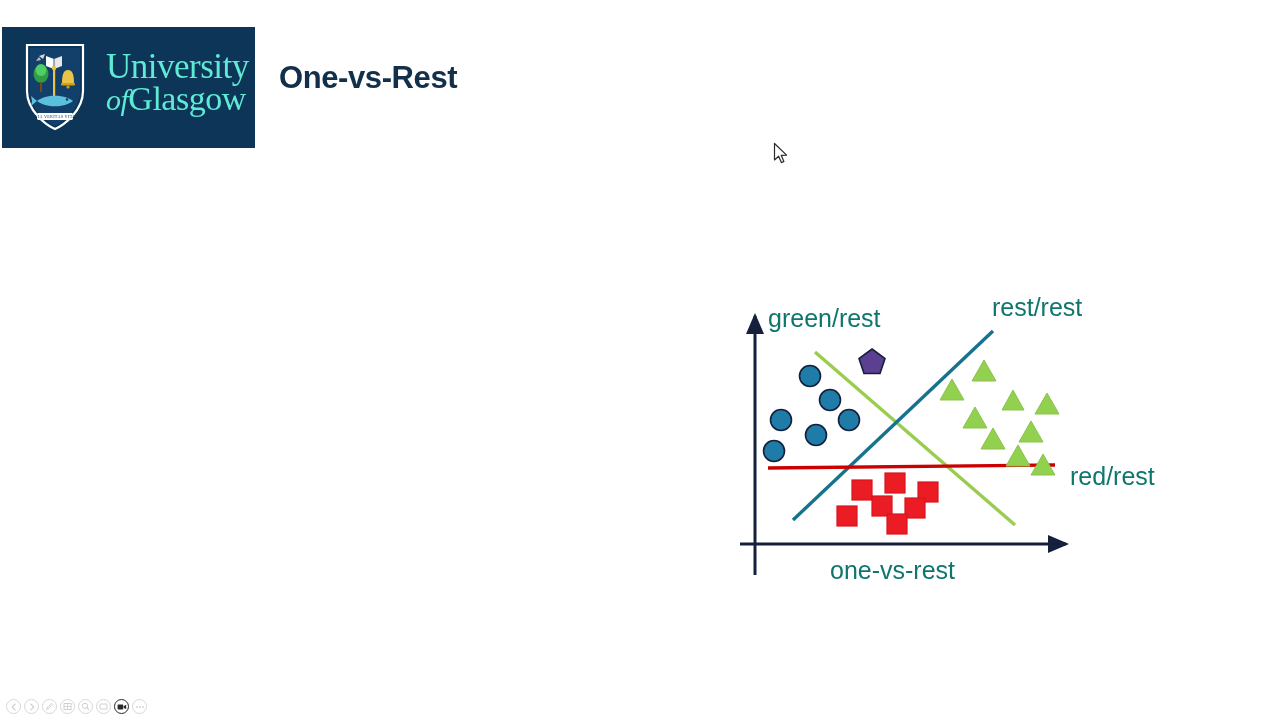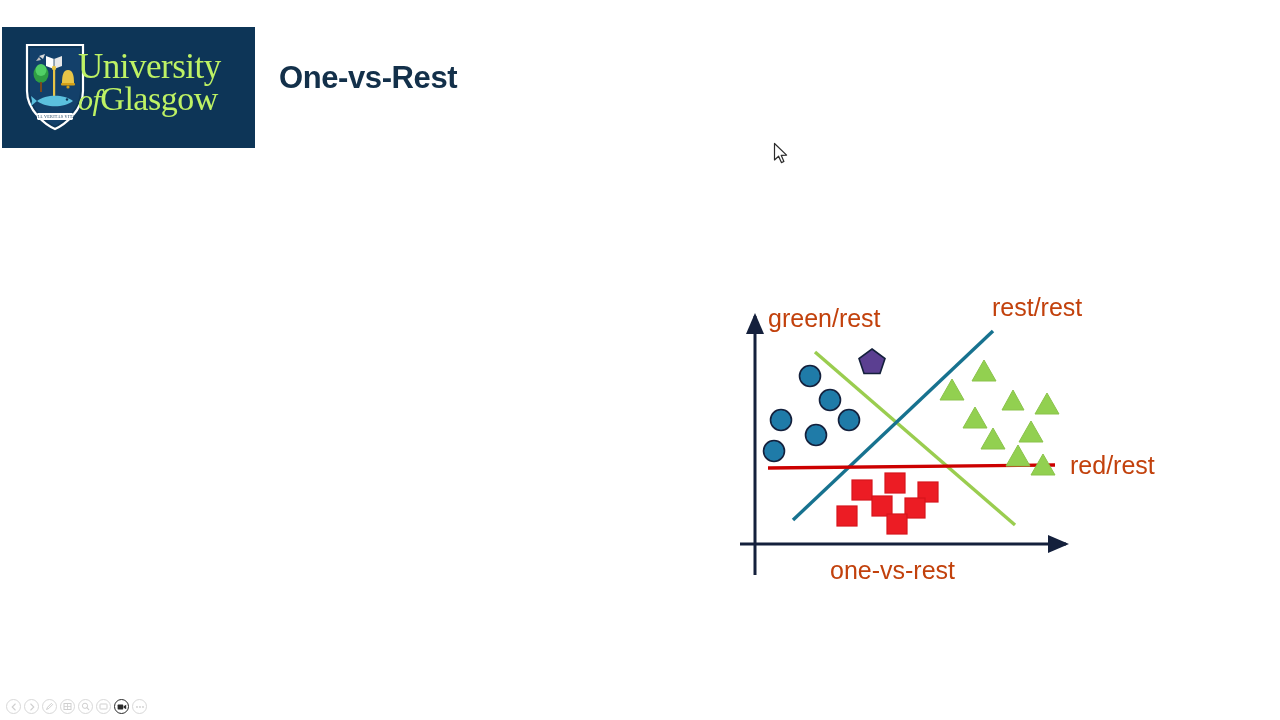--- a/index.html
+++ b/index.html
@@ -38,24 +38,24 @@
   }
   #crest {
     position: absolute;
     left: 22px;
     top: 14px;
     width: 62px;
     height: 92px;
   }
   #logo-wordmark {
     position: absolute;
-    left: 76px;
+    left: 104px;
     top: 22px;
     width: 160px;
-    color: #bef264;
+    color: #5eead4;
     line-height: 1.0;
   }
   .wm-line1 {
     font-family: "Liberation Serif", serif;
     font-size: 35px;
     letter-spacing: -0.5px;
     display: block;
   }
   .wm-line2 {
     font-family: "Liberation Serif", serif;
@@ -86,28 +86,28 @@
     position: absolute;
     left: 730px;
     top: 280px;
     width: 490px;
     height: 320px;
   }
   #figure svg { display: block; }
 
   .fig-label {
     position: absolute;
-    color: #c2410c;
+    color: #0f766e;
     font-size: 25px;
     font-family: "Liberation Sans", sans-serif;
     white-space: nowrap;
   }
   #label-green-rest { left: 38px; top: 24px; }
   #label-blue-rest  { left: 262px; top: 13px; }
-  #label-red-rest   { left: 340px; top: 171px; }
+  #label-red-rest   { left: 340px; top: 182px; }
   #label-one-vs-rest{ left: 100px; top: 276px; }
 
   
   #cursor {
     position: absolute;
     left: 773px;
     top: 142px;
     width: 16px;
     height: 24px;
     pointer-events: none;

